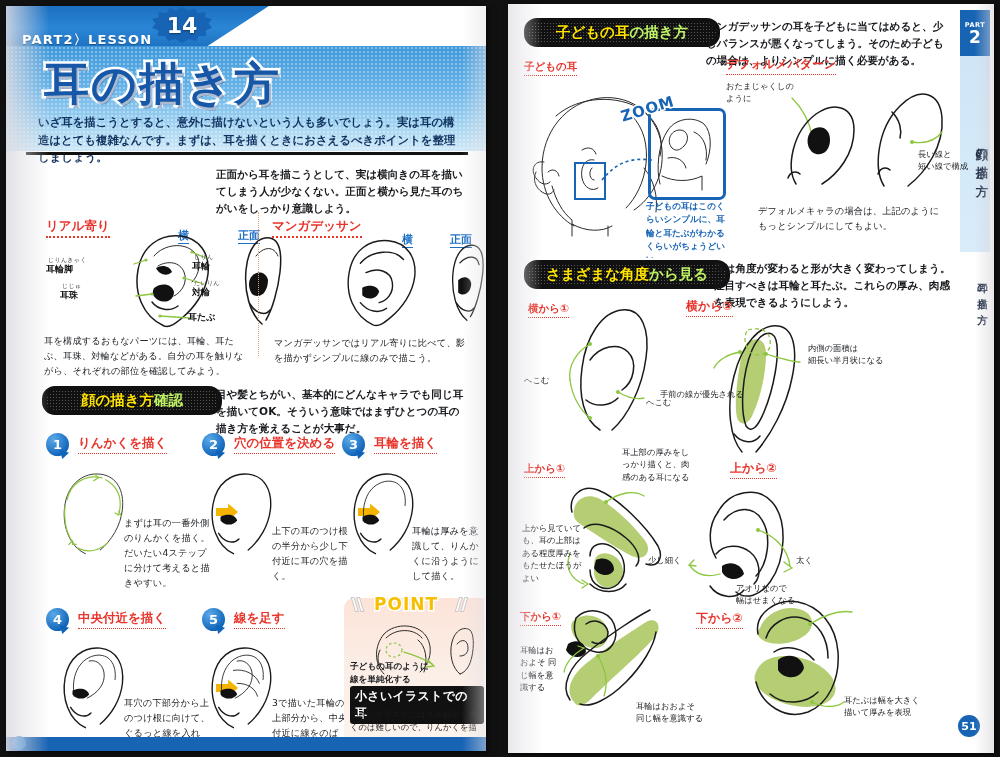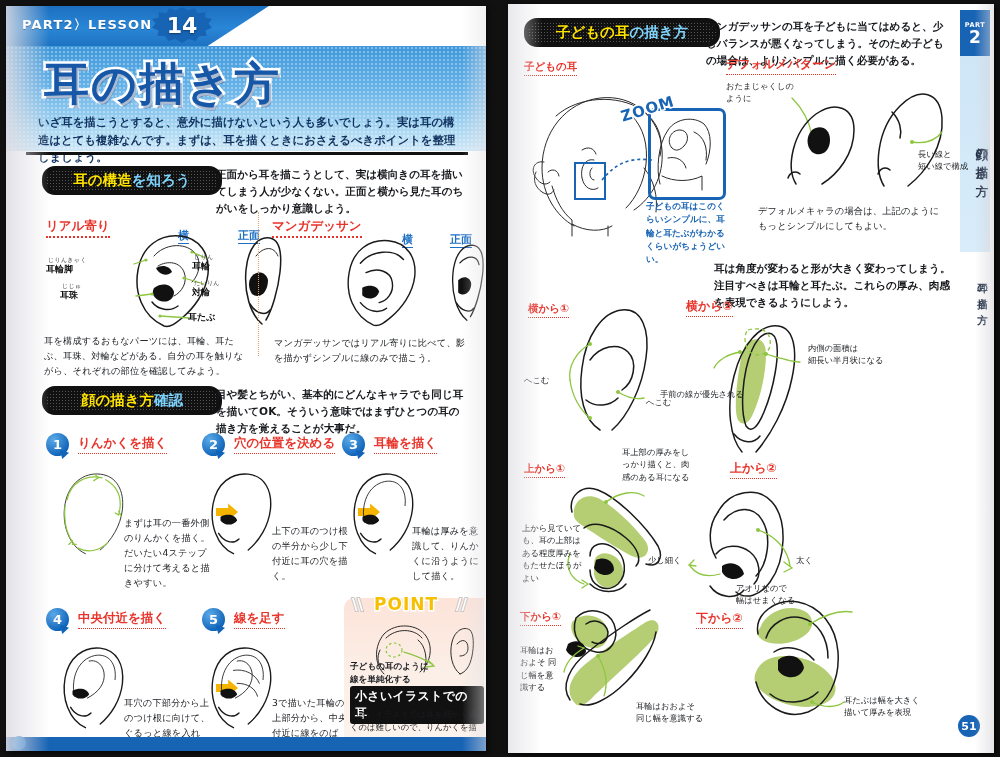--- a/index.html
+++ b/index.html
@@ -16,21 +16,21 @@
      pointer-events:none;}
   #page-right .paper-tint{background:
      linear-gradient(90deg,rgba(226,224,229,.75) 0%,rgba(255,255,255,0) 7%),
      linear-gradient(270deg,rgba(215,213,218,.6) 0%,rgba(255,255,255,0) 4%);}
 
   
   .lesson-band{position:absolute;left:0;top:0;width:480px;height:40px;
      background:linear-gradient(180deg,#1c6fc0 0%,#2a86d6 55%,#1e73c2 100%);}
   .lesson-band:after{content:"";position:absolute;right:0;top:0;width:58%;height:100%;
      background:#fff;clip-path:polygon(22% 0,100% 0,100% 100%,0 100%);}
-  .lesson-label{position:absolute;left:16px;top:10px;color:#fff;font-weight:bold;
+  .lesson-label{position:absolute;left:16px;top:25px;color:#fff;font-weight:bold;
      font-size:13px;letter-spacing:1.2px;z-index:3;text-shadow:0 1px 0 rgba(0,0,0,.25);}
   .lesson-num-burst{position:absolute;left:146px;top:1px;width:60px;height:40px;z-index:4;}
   .lesson-num-burst .star{position:absolute;inset:0;background:#1763b4;
      clip-path:polygon(50% 0%,60% 9%,71% 3%,76% 15%,89% 13%,89% 26%,100% 30%,94% 41%,
      100% 52%,89% 59%,91% 72%,78% 73%,73% 85%,61% 80%,50% 90%,39% 80%,27% 85%,22% 73%,
      9% 72%,11% 59%,0 52%,6% 41%,0 30%,11% 26%,11% 13%,24% 15%,29% 3%,40% 9%);}
   .lesson-num{position:absolute;inset:0;display:flex;align-items:center;justify-content:center;
      color:#fff;font-weight:bold;font-size:22px;padding-bottom:3px;text-shadow:0 1px 2px rgba(0,0,0,.4);}
 
   .title-hero{position:absolute;left:0;top:40px;width:480px;height:105px;
@@ -44,21 +44,21 @@
      color:#10325e;font-weight:bold;}
   .hero-rule{position:absolute;left:20px;top:146px;width:442px;height:3px;background:#111;}
 
   
   .plate{position:absolute;height:25px;border-radius:13px;background:#111;border:2px solid #111;
      box-shadow:0 0 0 2px #fff;display:flex;align-items:center;justify-content:center;padding:0 12px;}
   .plate .pdots{position:absolute;inset:2px;border-radius:11px;opacity:.5;
      background-image:radial-gradient(#9a9a9a .9px,transparent 1px);background-size:3px 3px;}
   .plate span{position:relative;font-size:14.5px;font-weight:bold;z-index:2;white-space:nowrap;}
   .pl-y{color:#ffe400;text-shadow:0 0 2px #000;}
-  .pl-w{color:#7dd3fc;}
+  .pl-w{color:#bef264;}
 
   .sec-lead{position:absolute;font-size:10.6px;line-height:1.6;color:#16181c;font-weight:bold;}
 
   
   .cap{position:absolute;font-size:9.2px;line-height:1.62;color:#1a1c20;}
   .cap-j{letter-spacing:.2px;}
   .lbl-red{position:absolute;font-size:12.5px;font-weight:bold;color:#e8342b;
      border-bottom:2px dotted #e8342b;padding-bottom:1px;}
   .lbl-red-sm{position:absolute;font-size:10.5px;font-weight:bold;color:#e8342b;
      border-bottom:1.5px dotted #e8342b;padding-bottom:1px;}
@@ -146,25 +146,20 @@
       <div class="lesson-num">14</div>
     </div>
 
     <div class="title-hero">
       <div class="dots"></div>
       <div class="hero-title">耳の描き方</div>
       <div class="hero-lead">いざ耳を描こうとすると、意外に描けないという人も多いでしょう。実は耳の構造はとても複雑なんです。まずは、耳を描くときにおさえるべきポイントを整理しましょう。</div>
     </div>
     <div class="hero-rule"></div>
 
-    <div class="plate" style="left:36px;top:160px;width:152px;">
-      <div class="pdots"></div>
-      <span class="pl-y">耳の構造</span>
-        <span class="pl-w">を知ろう</span>
-    </div>
     <div class="sec-lead" style="left:210px;top:160px;width:252px;">正面から耳を描こうとして、実は横向きの耳を描いてしまう人が少なくない。正面と横から見た耳のちがいをしっかり意識しよう。</div>
 
     <div class="lbl-red" style="left:40px;top:212px;">リアル寄り</div>
     <div class="lbl-blue" style="left:172px;top:222px;">横</div>
     <div class="lbl-blue" style="left:232px;top:222px;">正面</div>
 
     <svg style="position:absolute;left:118px;top:224px;" width="96" height="100" viewBox="0 0 96 100">
       <path class="ln" d="M40 96 C18 86,10 62,14 40 C18 16,36 4,56 6 C76 8,86 24,84 44 C82 62,70 78,58 88 C52 93,46 98,40 96 Z"></path>
       <path class="ln-t" d="M30 26 C40 14,60 12,70 22 C78 30,76 44,68 52"></path>
       <path class="ln-t" d="M34 36 C44 30,56 32,60 42 C64 52,58 62,50 66"></path>
@@ -383,20 +378,25 @@
       <path class="ln" d="M124 112 C114 96,116 56,140 32 C160 12,180 18,182 44 C184 72,166 98,148 112"></path>
       <path class="ln" d="M132 38 C140 46,142 56,140 64"></path>
       <path class="ln" d="M118 100 C120 94,126 92,130 96"></path>
       <path class="ln-g" d="M152 68 C166 70,176 66,182 58"></path>
       <circle cx="152" cy="68" r="2" fill="#8dc63f"></circle>
     </svg>
     <div class="anno" style="left:410px;top:144px;width:60px;white-space:pre-line;">長い線と
 短い線で構成</div>
     <div class="cap cap-j" style="left:250px;top:200px;width:186px;">デフォルメキャラの場合は、上記のようにもっとシンプルにしてもよい。</div>
 
+    <div class="plate" style="left:16px;top:256px;width:178px;">
+      <div class="pdots"></div>
+      <span class="pl-y">さまざまな角度</span>
+        <span class="pl-w">から見る</span>
+    </div>
     <div class="sec-lead" style="left:206px;top:256px;width:240px;">耳は角度が変わると形が大きく変わってしまう。注目すべきは耳輪と耳たぶ。これらの厚み、肉感を表現できるようにしよう。</div>
 
     <div class="lbl-red-sm" style="left:20px;top:298px;">横から①</div>
     <svg style="position:absolute;left:48px;top:296px;" width="100" height="136" viewBox="0 0 100 136">
       <path class="ln" d="M44 130 C28 120,22 96,26 68 C30 36,46 12,66 10 C86 8,94 30,90 58 C86 88,72 116,56 130"></path>
       <path class="ln" d="M34 60 C44 46,62 42,72 52 C82 62,78 82,66 90"></path>
       <path class="ln" d="M30 100 C40 108,54 106,62 98"></path>
       <path class="ln-g" d="M34 44 C20 52,12 66,14 80"></path>
       <circle cx="34" cy="44" r="2" fill="#8dc63f"></circle>
       <path class="ln-g" d="M14 80 C16 96,24 110,34 118"></path>

